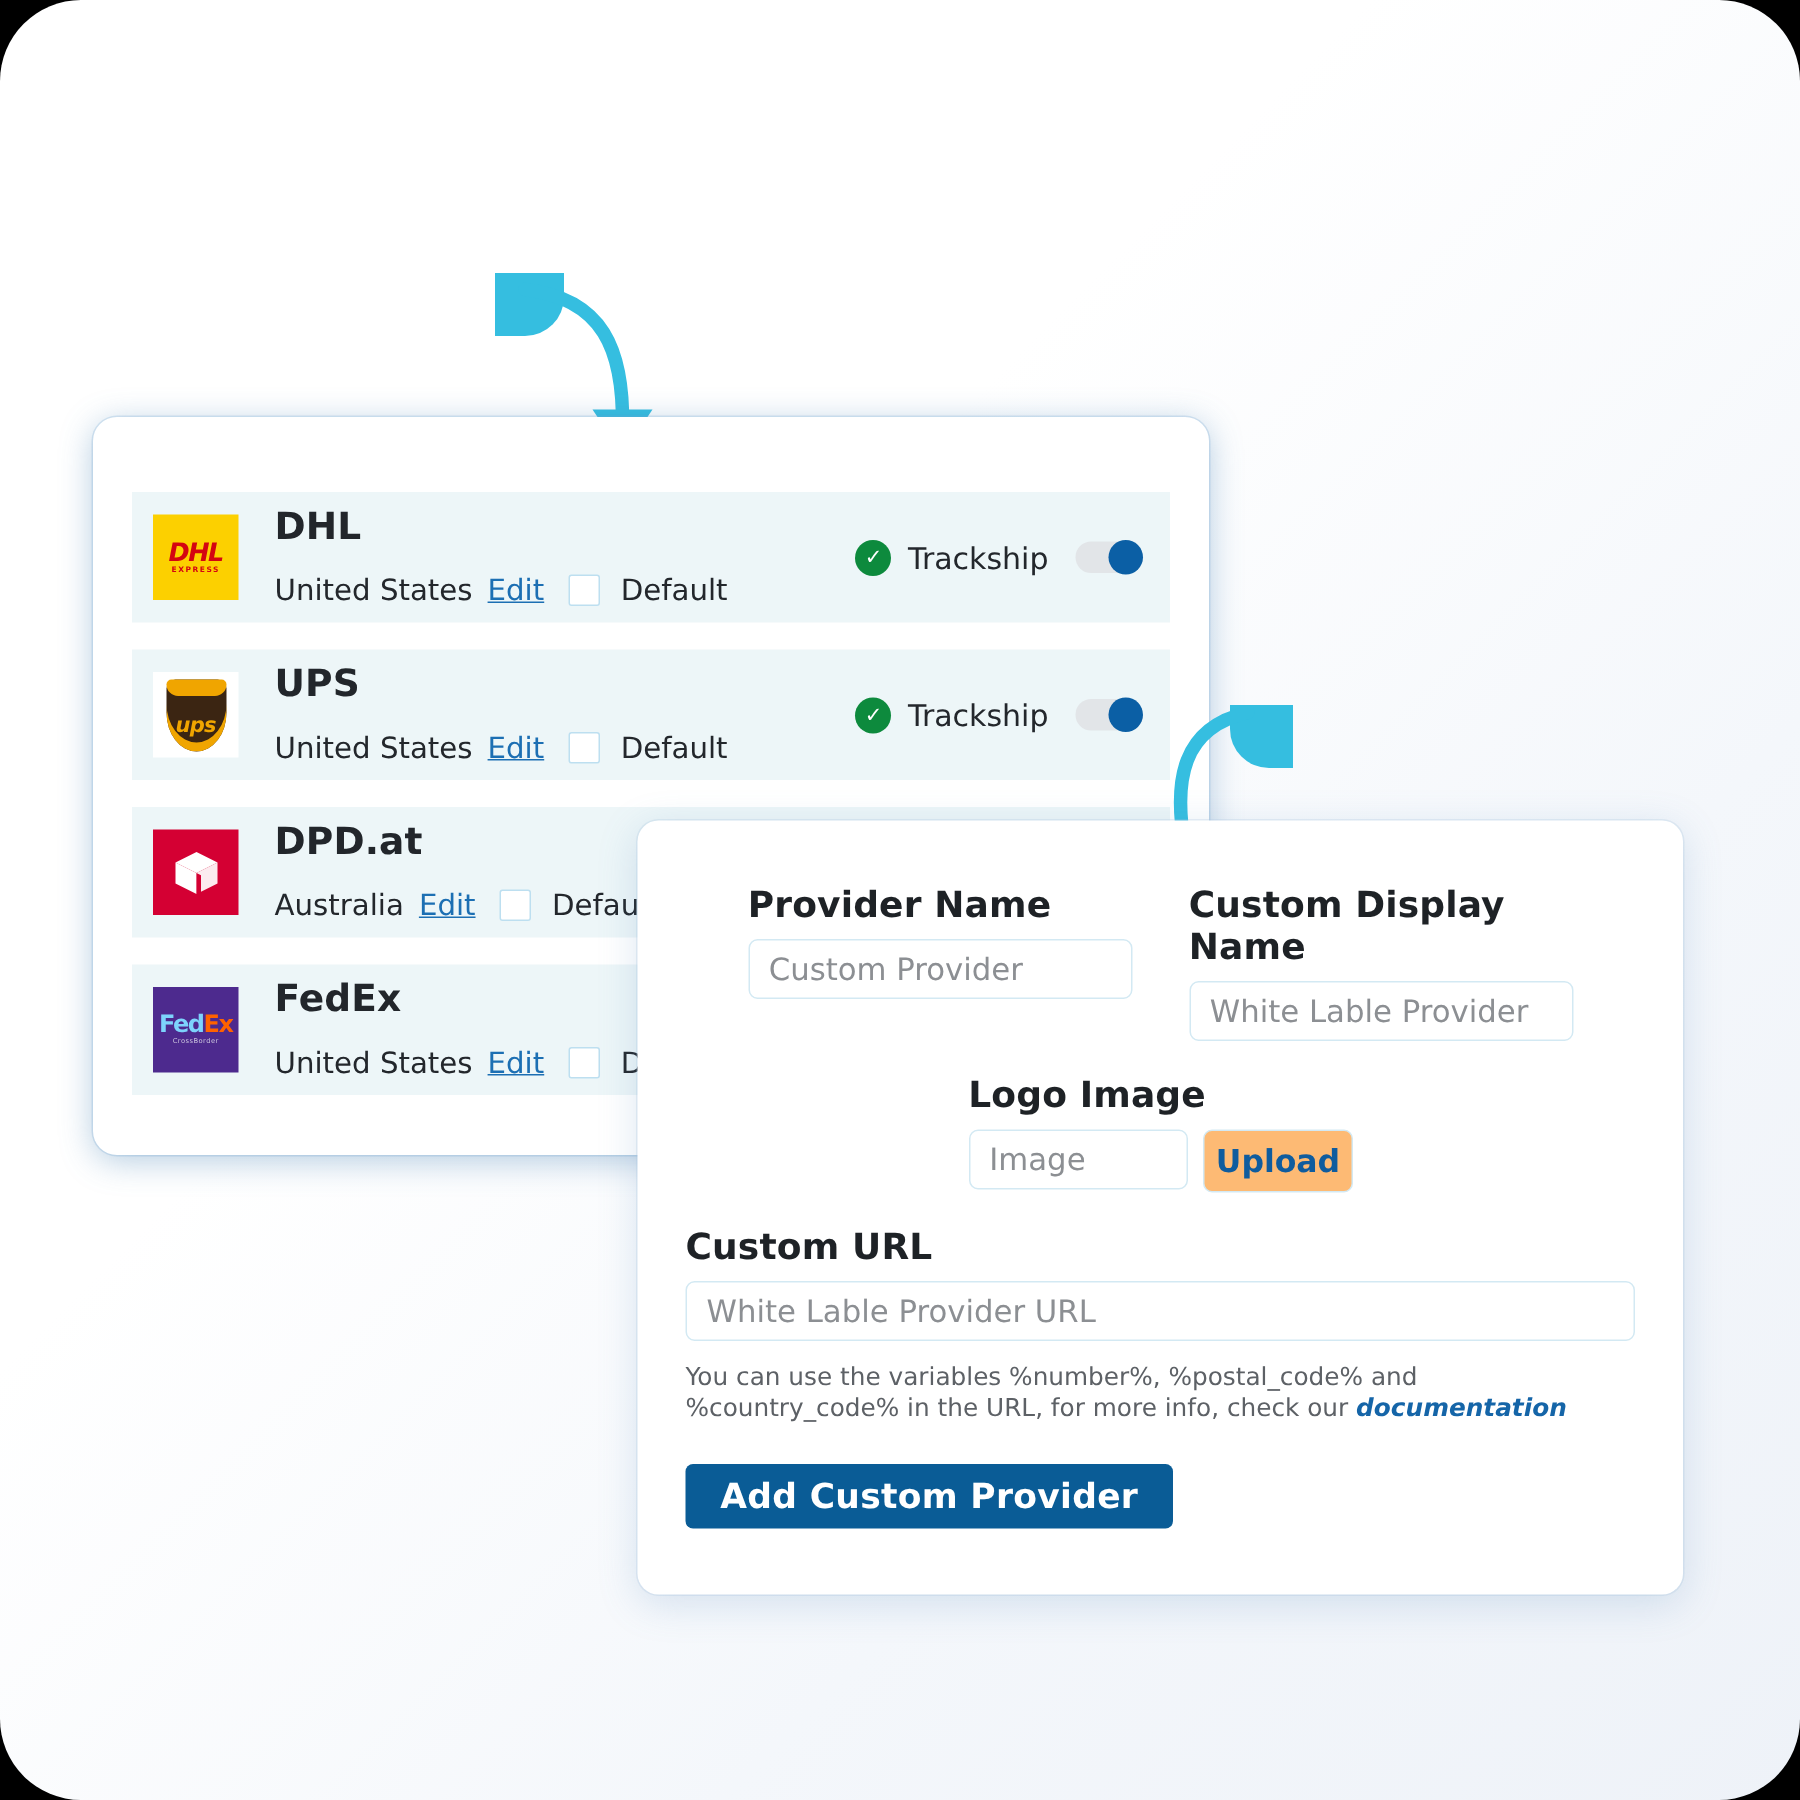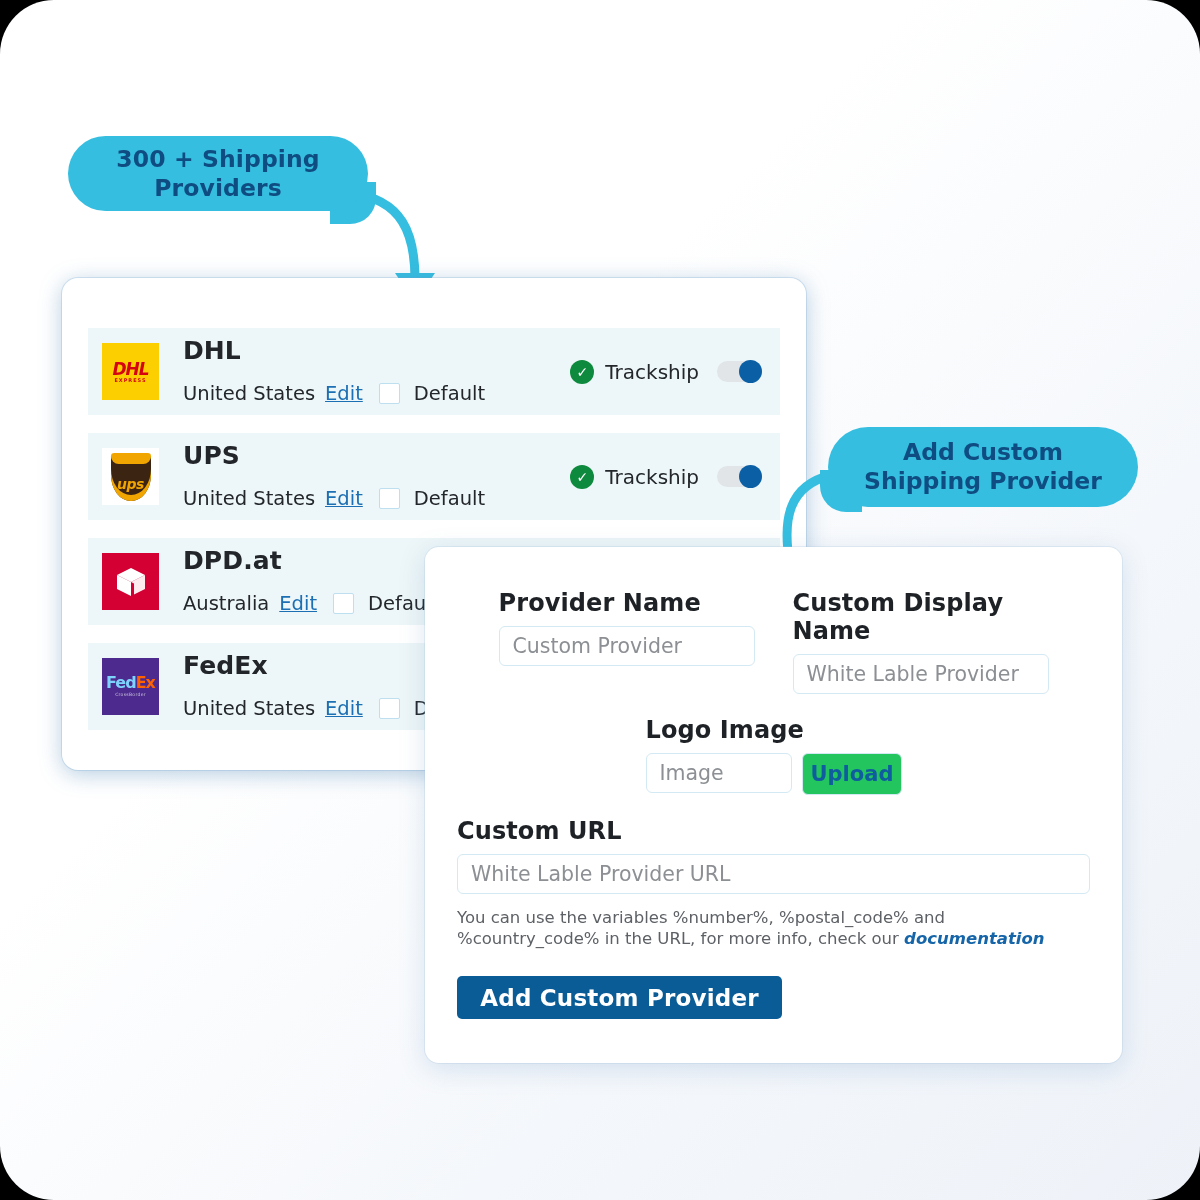--- a/index.html
+++ b/index.html
@@ -221,21 +221,21 @@
     border-right: 2.5px solid #b6dcef;
     border-bottom: 2.5px solid #b6dcef;
     transform: rotate(45deg) translate(-3px,-3px);
   }
   .logo-row { display:flex; gap:10px; }
   .logo-row .finput { width: 196px; }
   .upload-btn {
     width: 137px; height: 40px;
     border: 1px solid #d3e9f3;
     border-radius: 6px;
-    background:#22c55e;
+    background:#fdba74;
     display:flex; align-items:center; justify-content:center;
     font-size: 21px; color:#0f5c9e; font-weight: bold;
     cursor:pointer;
   }
   .help {
     margin-top: 13px;
     font-size: 16.5px;
     color: #5d6166;
     line-height: 1.28;
   }
@@ -251,24 +251,20 @@
     letter-spacing:.2px;
   }
   .mt22 { margin-top: 22px; }
 </style>
 </head>
 <body>
 
 <div id="page">
 
   <div id="tail-1" class="tail"></div>
-  <div id="callout-providers" class="callout">
-    <span style="white-space:pre-line">300 + Shipping
-Providers</span>
-  </div>
   <svg id="arrow-1" class="arrow-svg" width="120" height="135" viewBox="0 0 120 135">
     <path d="M10 8 C 62 14, 76 48, 75 100" fill="none" stroke="#35bee0" stroke-width="9" stroke-linecap="round"></path>
     <path d="M75 118 L 55 88 L 95 88 Z" fill="#35bee0"></path>
   </svg>
 
   <div id="list-card">
     <div class="rows">
 
       <div class="prov-row">
         <div class="logo-box logo-dhl">
@@ -368,24 +364,20 @@
             <span class="ts-label">Trackship</span>
           </div>
           <div class="toggle"></div>
         </div>
       </div>
 
     </div>
   </div>
 
   <div id="tail-2" class="tail"></div>
-  <div id="callout-custom" class="callout">
-    <span style="white-space:pre-line">Add Custom
-Shipping Provider</span>
-  </div>
   <svg id="arrow-2" class="arrow-svg" width="120" height="130" viewBox="0 0 120 130">
     <path d="M62 10 C 18 20, 12 55, 20 100" fill="none" stroke="#35bee0" stroke-width="9" stroke-linecap="round"></path>
     <path d="M22 120 L 2 86 L 42 88 Z" fill="#35bee0"></path>
   </svg>
 
   <div id="form-card">
     <div class="form-inner">
 
       <div class="frow">
         <div class="fcol">

